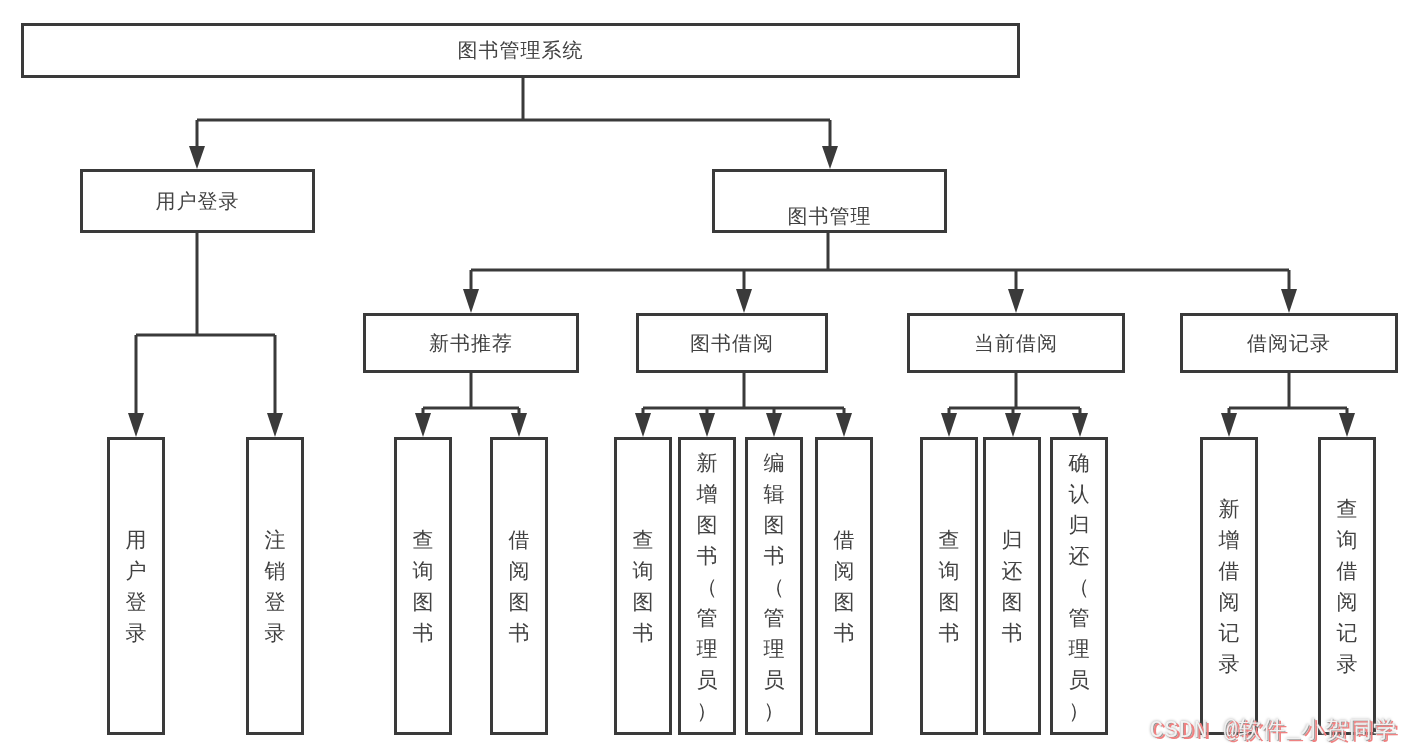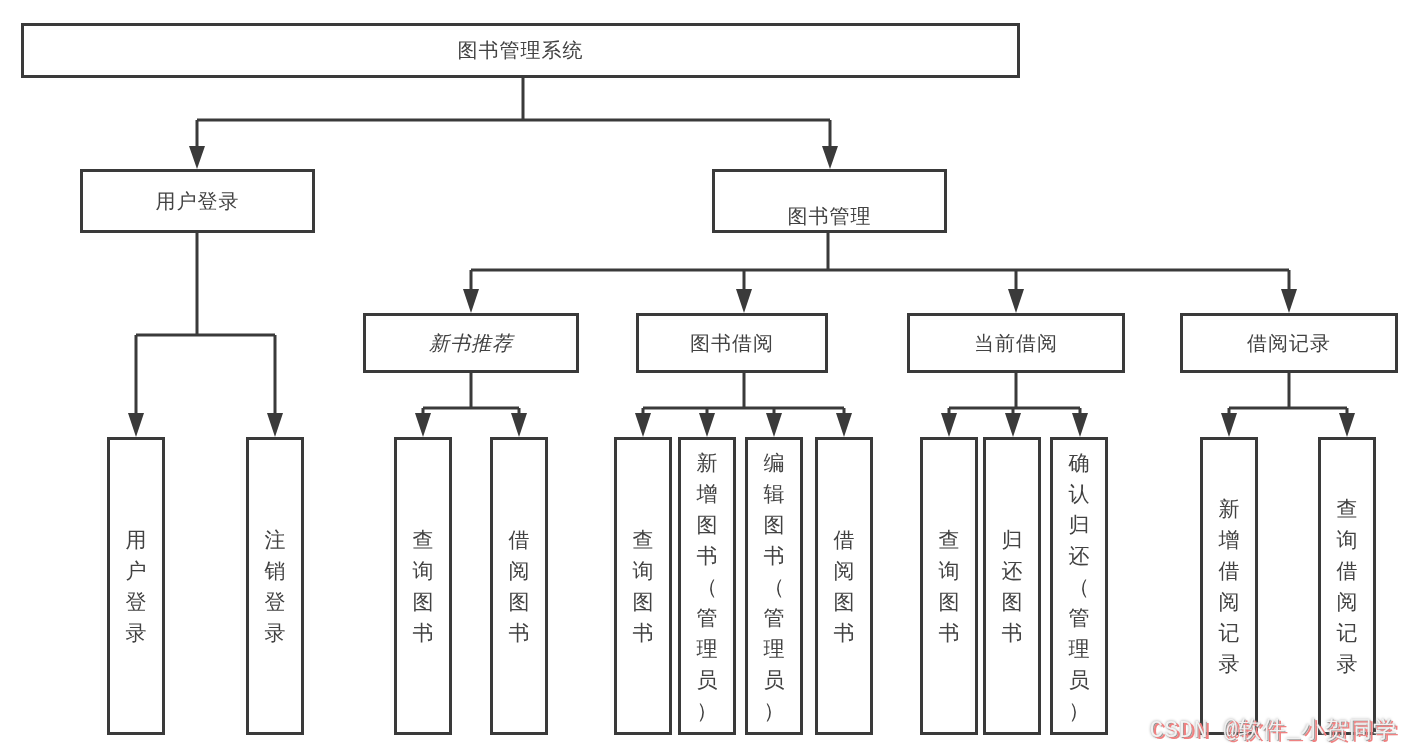--- a/index.html
+++ b/index.html
@@ -24,21 +24,21 @@
     font-size:21px;
     line-height:31px;
     color:#424242;
   }
   
   .n-root{left:21px;top:23px;width:999px;height:55px;}
   
   .n-userlogin{left:80px;top:169px;width:235px;height:64px;}
   .n-bookmgmt{left:712px;top:169px;width:235px;height:64px;align-items:flex-end;}
   
-  .n-newbook{left:363px;top:313px;width:216px;height:60px;font-style:italic;}
+  .n-newbook{left:363px;top:313px;width:216px;height:60px;}
   .n-borrow{left:636px;top:313px;width:192px;height:60px;}
   .n-current{left:907px;top:313px;width:218px;height:60px;align-items:center;}
   .n-records{left:1180px;top:313px;width:218px;height:60px;}
   
   .leaf{top:437px;width:58px;height:298px;}
   .L1{left:107px;}  .L2{left:246px;}
   .L3{left:394px;}  .L4{left:490px;}
   .L5{left:614px;}  .L6{left:678px;}
   .L7{left:745px;}  .L8{left:815px;}
   .L9{left:920px;}  .L10{left:983px;}

